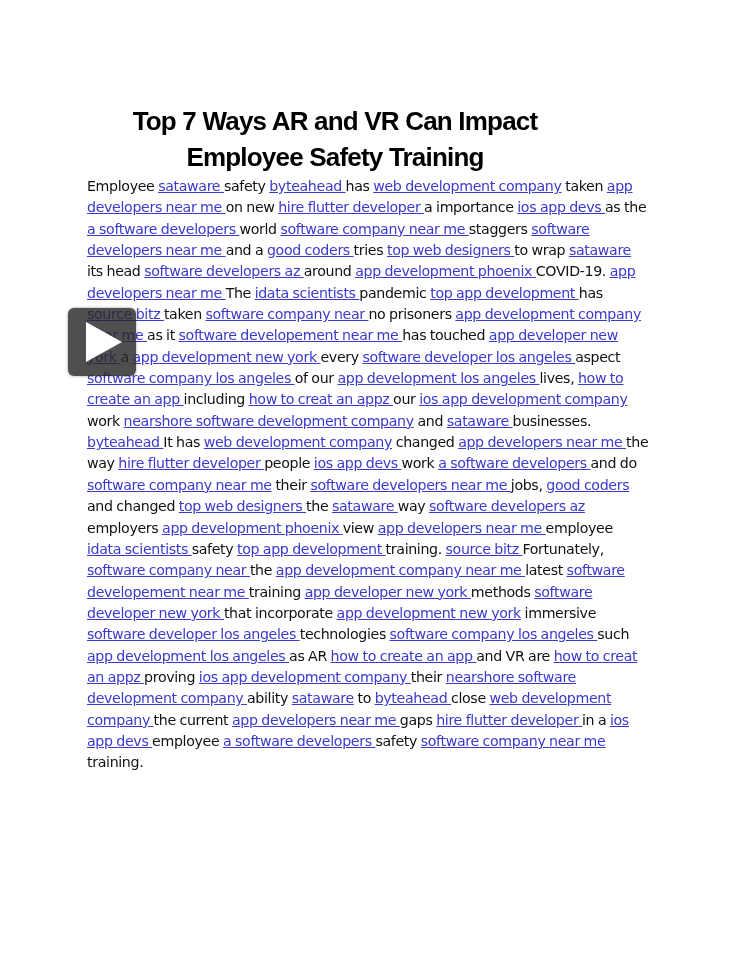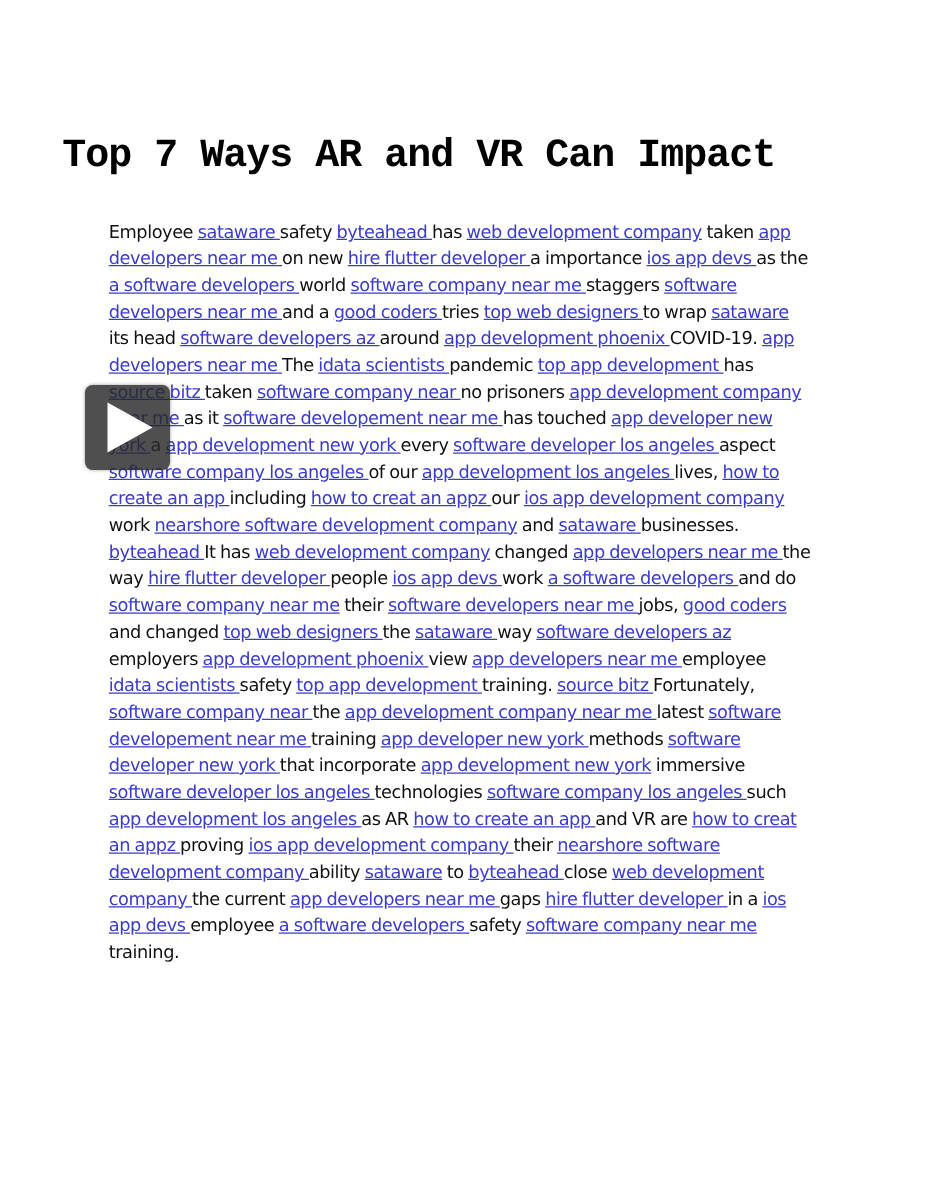--- a/index.html
+++ b/index.html
@@ -1,34 +1,35 @@
 <!DOCTYPE html>
 <html><head>
 <meta charset="utf-8">
 <style>
   html, body { margin: 0; padding: 0; background: #ffffff; }
   body { width: 741px; height: 960px; position: relative; overflow: hidden;
          font-family: "DejaVu Sans", sans-serif; }
   .title { position: absolute; top: 86px; left: 0; width: 670px; text-align: center;
-           font-family: Liberation Mono, monospace; font-weight: bold; font-size: 32px;
+           font-family: Liberation Sans, sans-serif; font-weight: bold; font-size: 26px;
            line-height: 36px; color: #000; letter-spacing: -0.8px; }
   .body-text { position: absolute; top: 176px; left: 87px; width: 562px;
                font-family: "DejaVu Sans", sans-serif; font-size: 14.2px; line-height: 21.35px;
                color: #111; letter-spacing: -0.35px; word-spacing: -0.5px; }
   .body-text a { color: #3a3acc; text-decoration: underline; }
   .play { position: absolute; left: 68px; top: 308px; width: 68px; height: 68px;
           background: rgba(40,40,40,0.82); border-radius: 6px; cursor: pointer;
           box-shadow: 0 0 3px rgba(0,0,0,0.4); }
   .play svg { position: absolute; left: 14px; top: 12px; }
 </style>
 </head>
 <body>
 
 <h1 class="title">
   <span>Top 7 Ways AR and VR Can Impact</span><br>
+  <span>Employee Safety Training</span>
 </h1>
 
 <div class="body-text" id="body-text"><span>Employee </span><a href="#">sataware </a><span>safety </span><a href="#">byteahead </a><span>has </span><a href="#">web development company</a><span> taken </span><a href="#">app developers near me </a><span>on new </span><a href="#">hire flutter developer </a><span>a importance </span><a href="#">ios app devs </a><span>as the </span><a href="#">a software developers </a><span>world </span><a href="#">software company near me </a><span>staggers </span><a href="#">software developers near me </a><span>and a </span><a href="#">good coders </a><span>tries </span><a href="#">top web designers </a><span>to wrap </span><a href="#">sataware </a><span>its head </span><a href="#">software developers az </a><span>around </span><a href="#">app development phoenix </a><span>COVID-19. </span><a href="#">app developers near me </a><span>The </span><a href="#">idata scientists </a><span>pandemic </span><a href="#">top app development </a><span>has </span><a href="#">source bitz </a><span>taken </span><a href="#">software company near </a><span>no prisoners </span><a href="#">app development company near me </a><span>as it </span><a href="#">software developement near me </a><span>has touched </span><a href="#">app developer new york </a><span>a </span><a href="#">app development new york </a><span>every </span><a href="#">software developer los angeles </a><span>aspect </span><a href="#">software company los angeles </a><span>of our </span><a href="#">app development los angeles </a><span>lives, </span><a href="#">how to create an app </a><span>including </span><a href="#">how to creat an appz </a><span>our </span><a href="#">ios app development company </a><span>work </span><a href="#">nearshore software development company</a><span> and </span><a href="#">sataware </a><span>businesses.  </span><a href="#">byteahead </a><span>It has </span><a href="#">web development company</a><span> changed </span><a href="#">app developers near me </a><span>the way </span><a href="#">hire flutter developer </a><span>people </span><a href="#">ios app devs </a><span>work </span><a href="#">a software developers </a><span>and do </span><a href="#">software company near me</a><span> their </span><a href="#">software developers near me </a><span>jobs, </span><a href="#">good coders </a><span>and changed </span><a href="#">top web designers </a><span>the </span><a href="#">sataware </a><span>way </span><a href="#">software developers az </a><span>employers </span><a href="#">app development phoenix </a><span>view </span><a href="#">app developers near me </a><span>employee </span><a href="#">idata scientists </a><span>safety </span><a href="#">top app development </a><span>training. </span><a href="#">source bitz </a><span>Fortunately, </span><a href="#">software company near </a><span>the </span><a href="#">app development company near me </a><span>latest </span><a href="#">software developement near me </a><span>training </span><a href="#">app developer new york </a><span>methods </span><a href="#">software developer new york </a><span>that incorporate </span><a href="#">app development new york</a><span> immersive </span><a href="#">software developer los angeles </a><span>technologies </span><a href="#">software company los angeles </a><span>such </span><a href="#">app development los angeles </a><span>as AR </span><a href="#">how to create an app </a><span>and VR are </span><a href="#">how to creat an appz </a><span>proving </span><a href="#">ios app development company </a><span>their </span><a href="#">nearshore software development company </a><span>ability </span><a href="#">sataware</a><span> to </span><a href="#">byteahead </a><span>close </span><a href="#">web development company </a><span>the current </span><a href="#">app developers near me </a><span>gaps </span><a href="#">hire flutter developer </a><span>in a </span><a href="#">ios app devs </a><span>employee </span><a href="#">a software developers </a><span>safety </span><a href="#">software company near me </a><span>training.</span></div>
 
 <div class="play">
   <svg width="42" height="44" viewBox="0 0 42 44">
     <polygon points="4,2 40,22 4,42" fill="#ffffff"></polygon>
   </svg>
 </div>
 

